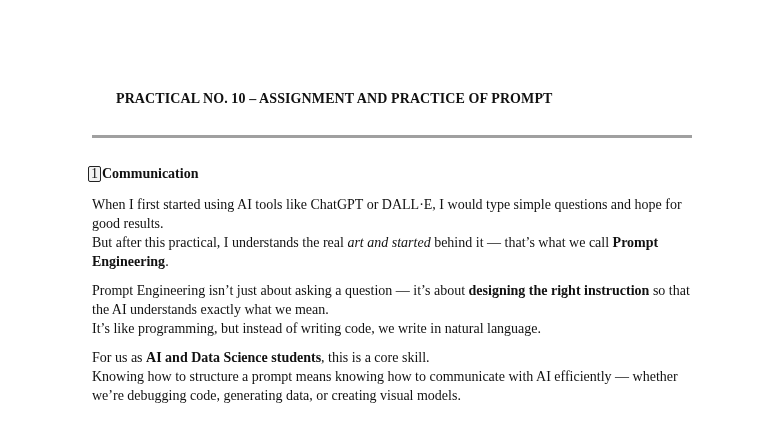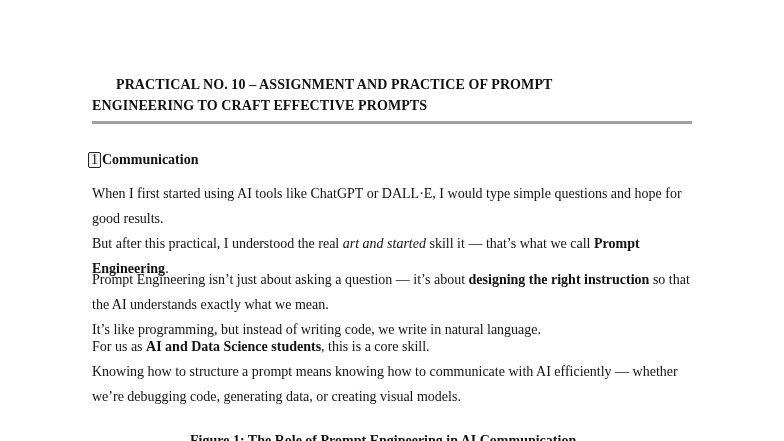--- a/index.html
+++ b/index.html
@@ -10,21 +10,21 @@
     body {
       width: 784px;
       height: 441px;
       overflow: hidden;
       position: relative;
       font-family: "Liberation Serif", "DejaVu Serif", serif;
       color: #111111;
     }
     .page {
       position: absolute;
-      left: 0; top: 0;
+      left: 0; top: 14px;
       width: 784px;
       height: 338px;
       text-decoration: underline;
     }
     .title {
       position: absolute;
       left: 92px;
       top: 74px;
       width: 600px;
       font-size: 14px;
@@ -64,21 +64,21 @@
       line-height: 14px;
       font-size: 14px;
       font-weight: normal;
       background: #f2f2f2;
     }
     .para {
       position: absolute;
       left: 92px;
       width: 610px;
       font-size: 14px;
-      line-height: 25px;
+      line-height: 19px;
       color: #111;
     }
     .p1 { top: 181px; }
     .p2 { top: 267px; }
     .p3 { top: 334px; }
     .para b { font-weight: bold; }
     .para i { font-style: italic; }
     .caption {
       position: absolute;
       left: 190px;
@@ -89,33 +89,32 @@
       white-space: nowrap;
     }
   </style>
 </head>
 <body>
 
 <div class="page">
 
   <div class="title">
     <span class="indent"></span><span>PRACTICAL NO. 10 – ASSIGNMENT AND PRACTICE OF PROMPT</span><br>
-    <span>ENGINEERING TO CRAFT EFFECTIVE PROMPTS</span>
   </div>
 
   <div class="rule"></div>
 
   <div class="section-heading">
     <span class="num-box">1</span>
     <span>Communication</span>
   </div>
 
   <div class="para p1">
     <span>When I first started using AI tools like ChatGPT or DALL·E, I would type simple questions and hope for good results.</span><br>
-    <span>But after this practical, I understood the real </span><i>art and started</i><span> skill it — that’s what we call </span><b>Prompt Engineering</b><span>.</span>
+    <span>But after this practical, I understands the real </span><i>art and started</i><span> behind it — that’s what we call </span><b>Prompt Engineering</b><span>.</span>
   </div>
 
   <div class="para p2">
     <span>Prompt Engineering isn’t just about asking a question — it’s about </span><b>designing the right instruction</b><span> so that the AI understands exactly what we mean.</span><br>
     <span>It’s like programming, but instead of writing code, we write in natural language.</span>
   </div>
 
   <div class="para p3">
     <span>For us as </span><b>AI and Data Science students</b><span>, this is a core skill.</span><br>
     <span>Knowing how to structure a prompt means knowing how to communicate with AI efficiently — whether we’re debugging code, generating data, or creating visual models.</span>

